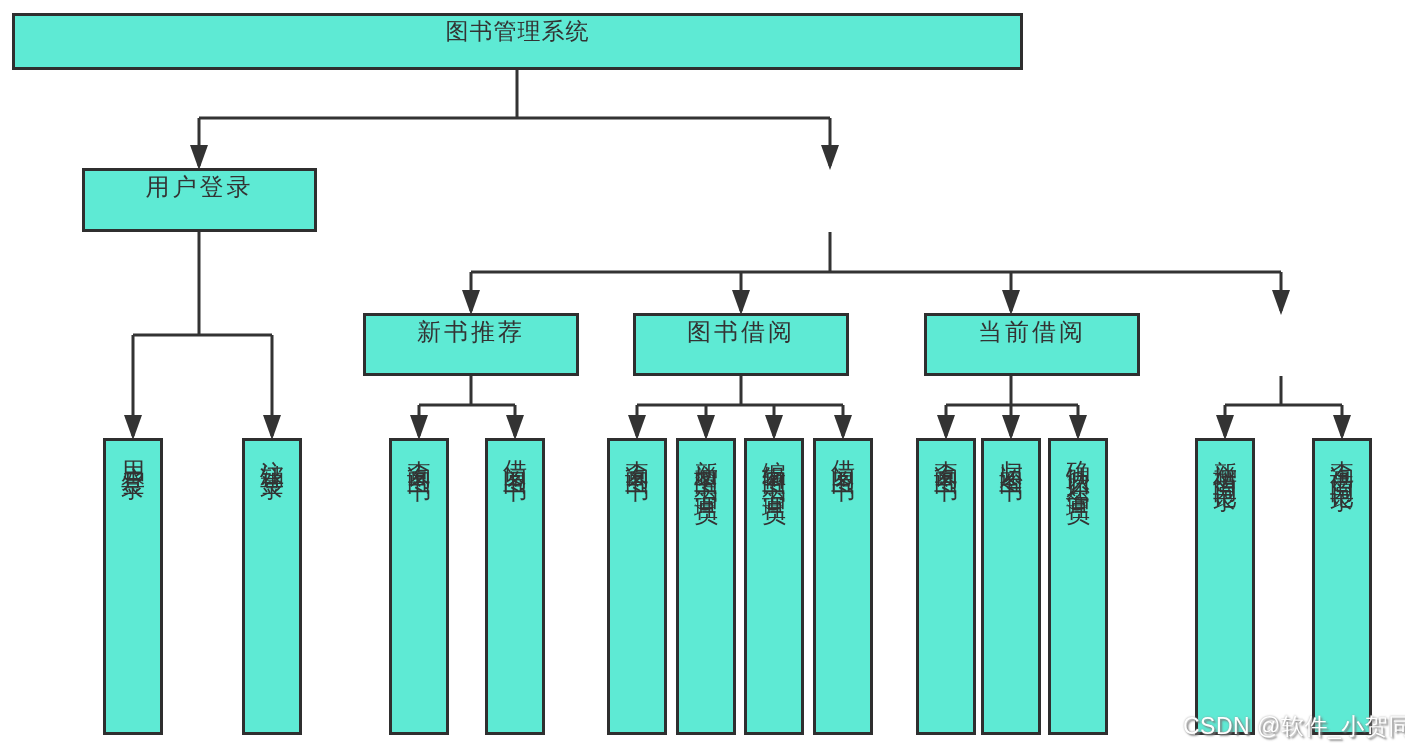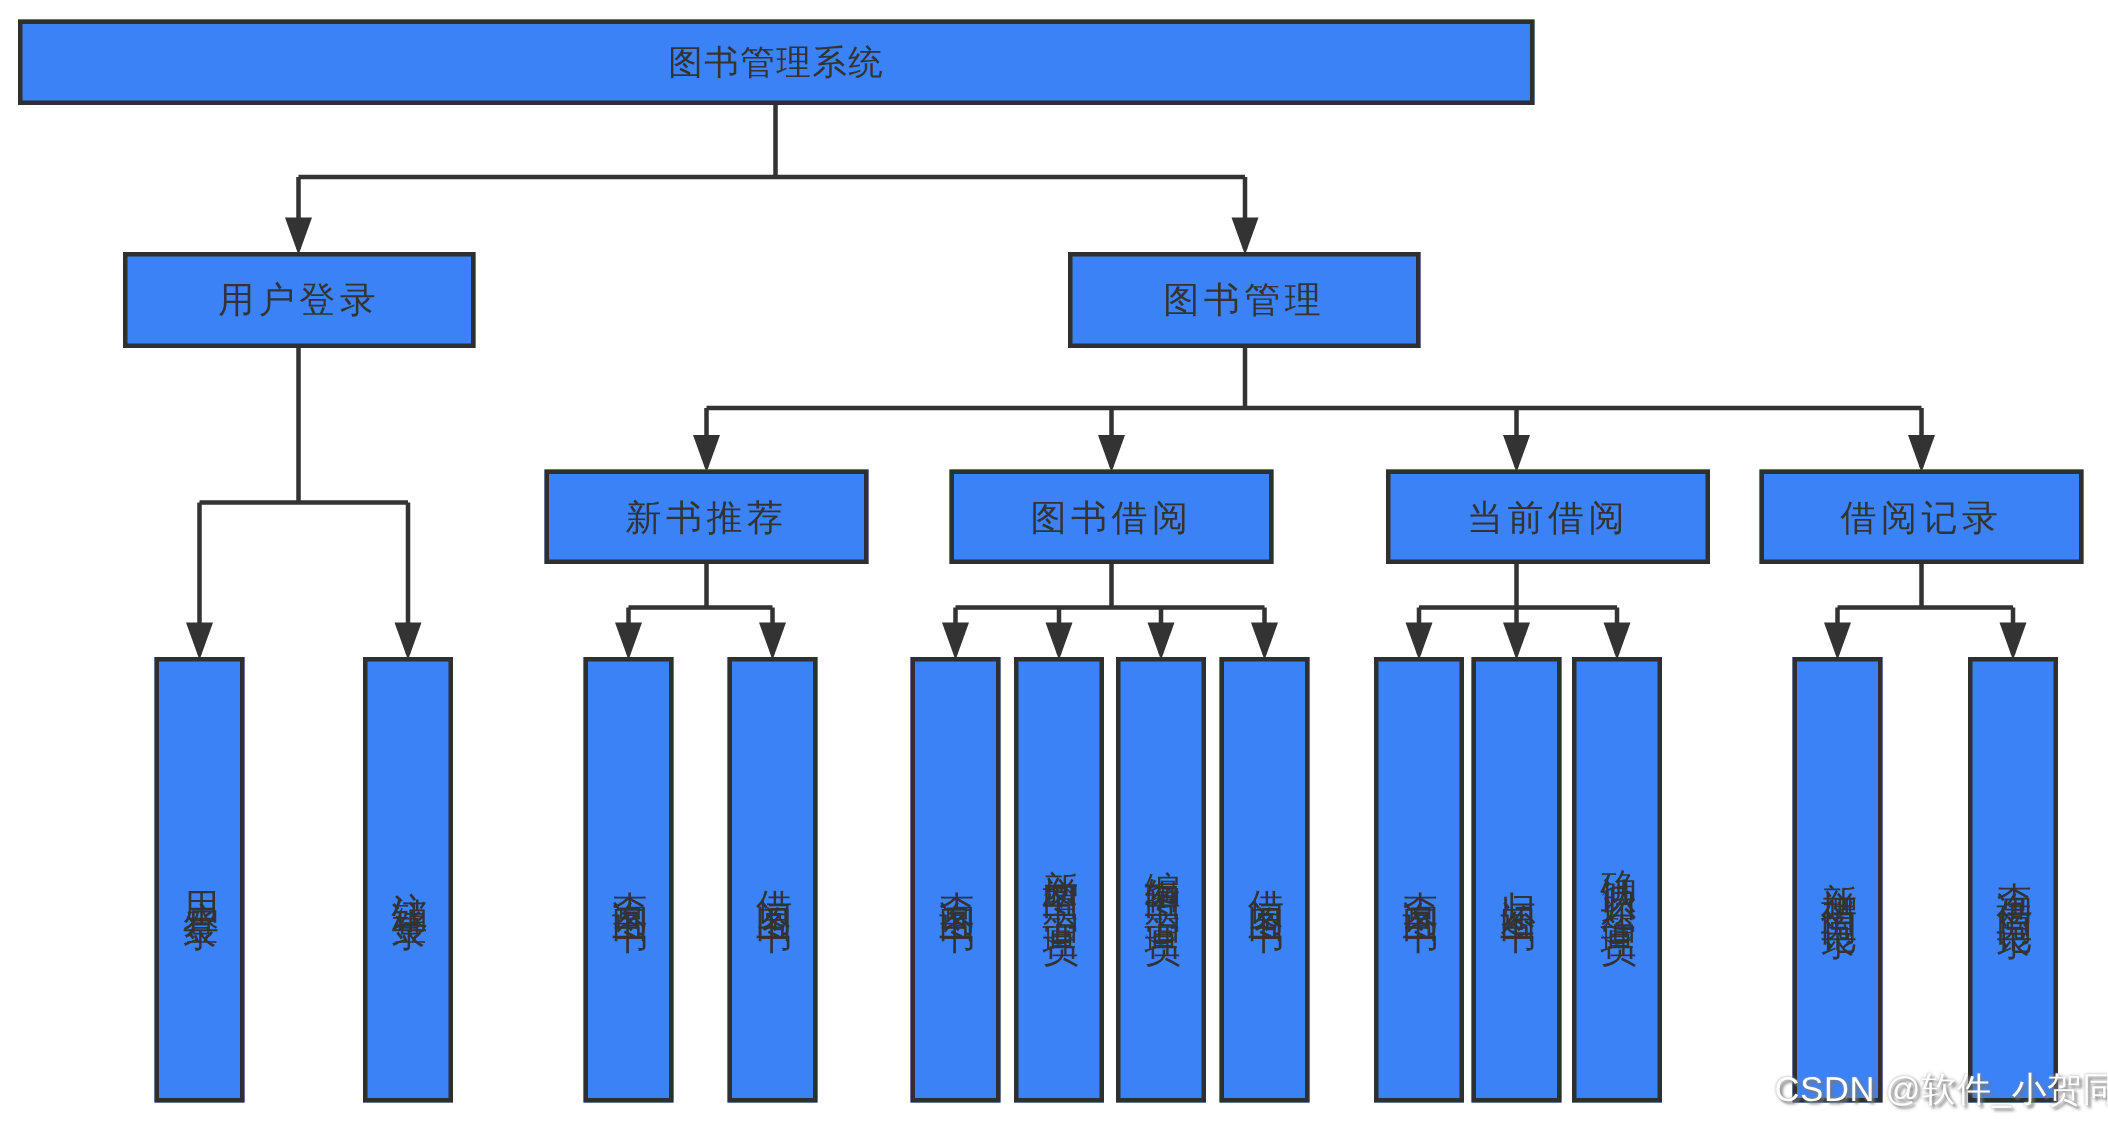--- a/index.html
+++ b/index.html
@@ -13,24 +13,24 @@
     overflow: hidden;
   }
   .connectors {
     position: absolute;
     left: 0; top: 0;
     width: 1405px; height: 747px;
   }
   .node {
     position: absolute;
     box-sizing: border-box;
-    background: #3b82f6;
+    background: #5eead4;
     border: 3px solid #2f2f2f;
     display: flex;
-    align-items: center;
+    align-items: flex-start;
     justify-content: center;
     z-index: 2;
   }
   .hlabel {
     font-size: 24px;
     letter-spacing: 3px;
     white-space: nowrap;
     color: #333333;
   }
   .root-label { font-size: 23px; letter-spacing: 1px; }
@@ -130,35 +130,29 @@
     </g>
   </svg>
 
   <div class="node n-root">
     <span class="hlabel root-label">图书管理系统</span>
   </div>
 
   <div class="node n-l2a">
     <span class="hlabel">用户登录</span>
   </div>
-  <div class="node n-l2b">
-    <span class="hlabel">图书管理</span>
-  </div>
 
   <div class="node n-l3 n-l3b">
     <span class="hlabel">图书借阅</span>
   </div>
   <div class="node n-l3 n-l3a">
     <span class="hlabel">新书推荐</span>
   </div>
   <div class="node n-l3 n-l3c">
     <span class="hlabel">当前借阅</span>
-  </div>
-  <div class="node n-l3 n-l3d">
-    <span class="hlabel">借阅记录</span>
   </div>
 
   <div class="node leaf vbox lf1">
     <span class="vlabel">用户登录</span>
   </div>
   <div class="node leaf vbox lf2">
     <span class="vlabel">注销登录</span>
   </div>
 
   <div class="node leaf vbox lf3">

